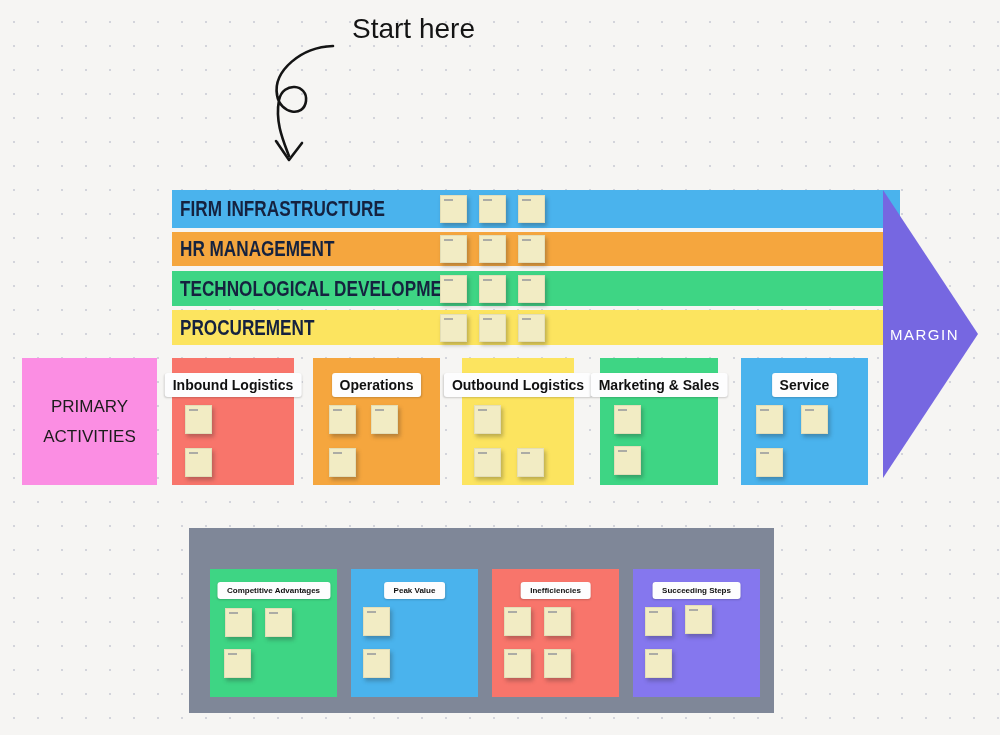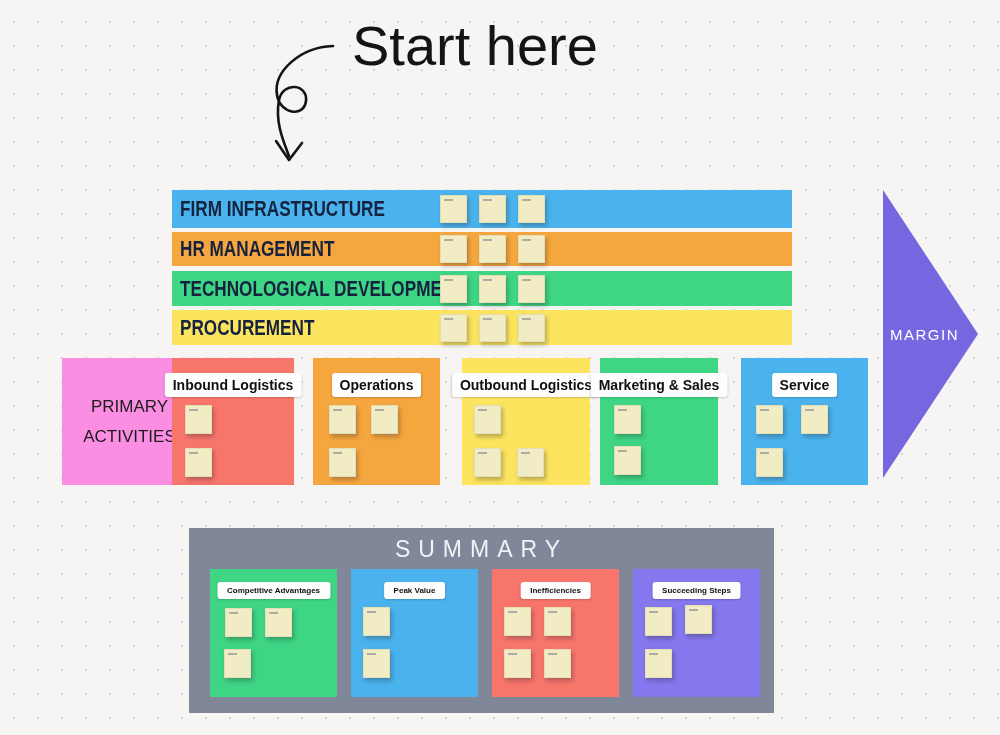--- a/index.html
+++ b/index.html
@@ -10,37 +10,37 @@
     position:relative; width:1000px; height:735px;
     background-color:var(--c-bg,#f6f5f3);
     background-image:radial-gradient(circle, var(--c-dot,#d3d4db) 1.2px, transparent 1.4px);
     background-size:24px 24px;
     background-position:2px 10px;
   }
 
   
   .start-here {
     position:absolute; left:352px; top:13px;
-    font-size:56px; font-weight:500; color:#141414; letter-spacing:0;
+    font-size:28px; font-weight:500; color:#141414; letter-spacing:0;
   }
   .arrow-svg { position:absolute; left:255px; top:38px; }
 
   
   .activity-box {
     position:absolute; left:22px; width:135px;
     display:flex; align-items:center; justify-content:center;
     text-align:center; color:#1c1c1c;
     font-size:17px; font-weight:500; line-height:1.75;
   }
   .activity-box.secondary { top:190px; height:155px; }
   .activity-box.primary   { top:358px; height:127px; }
 
   
   .bars { position:absolute; left:172px; top:190px; width:696px; height:156px; }
-  .bar { position:absolute; left:0; width:620px; }
+  .bar { position:absolute; left:0; width:728px; }
   .bar-0 { top:0;    height:38px; }
   .bar-1 { top:42px; height:34px; }
   .bar-2 { top:81px; height:35px; }
   .bar-3 { top:120px;height:35px; }
   .bar-label {
     position:absolute; left:8px; top:50%;
     transform:translateY(-50%) scaleX(0.78); transform-origin:left center;
     font-size:22px; font-weight:700; color:#15223f;
     white-space:nowrap; letter-spacing:0;
   }
@@ -66,21 +66,21 @@
   .margin-label {
     position:absolute; left:7px; top:50%; transform:translateY(-50%);
     color:#ffffff; font-size:15px; letter-spacing:1.5px; font-weight:500;
   }
 
   
   .primary-row { position:absolute; left:172px; top:358px; width:696px; height:127px; }
   .pbox { position:absolute; top:0; height:127px; }
   .pbox-0 { left:0;    width:122px; }
   .pbox-1 { left:141px; width:127px; }
-  .pbox-2 { left:290px; width:128px; }
+  .pbox-2 { left:290px; width:112px; }
   .pbox-3 { left:428px; width:118px; }
   .pbox-4 { left:569px; width:127px; }
 
   .pill {
     position:absolute; left:50%; transform:translateX(-50%); top:15px;
     background:#fdfdfe; color:#101010;
     font-size:14px; font-weight:700; white-space:nowrap;
     padding:4px 8px; border-radius:3px;
     box-shadow:0 1px 2px rgba(0,0,0,.18);
   }
@@ -102,21 +102,21 @@
 <body>
 
 <div class="canvas">
 
   <div class="start-here">Start here</div>
   <svg class="arrow-svg" width="95" height="132" viewBox="0 0 95 132">
     <path d="M78,8 C46,9 18,33 22,57 C25,76 49,80 51,63 C53,46 28,43 24,62 C20,84 28,102 34,118" fill="none" stroke="#141414" stroke-width="2.6" stroke-linecap="round"></path>
     <path d="M34,122 L21,103 M34,122 L47,105" fill="none" stroke="#141414" stroke-width="2.6" stroke-linecap="round"></path>
   </svg>
 
-  <div class="activity-box primary" style="background-color: rgb(251, 142, 227); margin-left: 40px;">
+  <div class="activity-box primary" style="background-color: rgb(251, 142, 227);">
     <span>PRIMARY ACTIVITIES</span>
   </div>
 
   <div class="bars">
     <div class="bar bar-0" style="background-color: rgb(74, 179, 237);">
       <span class="bar-label">FIRM INFRASTRUCTURE</span>
       <div class="note" style="left:268px"></div>
       <div class="note" style="left:307px"></div>
       <div class="note" style="left:346px"></div>
     </div>
@@ -169,21 +169,20 @@
     </div>
     <div class="pbox pbox-4" style="background-color: rgb(74, 179, 237);">
       <span class="pill">Service</span>
       <div class="note" style="left:15px;top:47px"></div>
       <div class="note" style="left:60px;top:47px"></div>
       <div class="note" style="left:15px;top:90px"></div>
     </div>
   </div>
 
   <div class="summary-panel" style="background-color: rgb(127, 135, 152);">
-    <div class="summary-title">SUMMARY</div>
 
     <div class="sbox sbox-0" style="background-color: rgb(62, 213, 132);">
       <span class="pill">Competitive Advantages</span>
       <div class="note" style="left:15px;top:39px"></div>
       <div class="note" style="left:55px;top:39px"></div>
       <div class="note" style="left:14px;top:80px"></div>
     </div>
     <div class="sbox sbox-1" style="background-color: rgb(74, 179, 237);">
       <span class="pill">Peak Value</span>
       <div class="note" style="left:12px;top:38px"></div>

